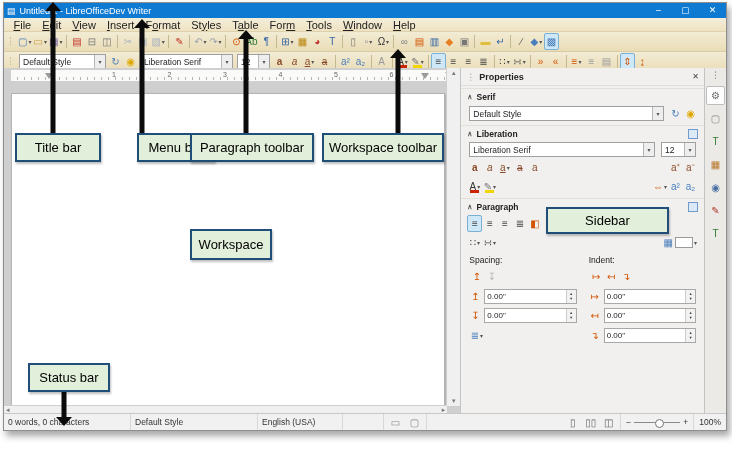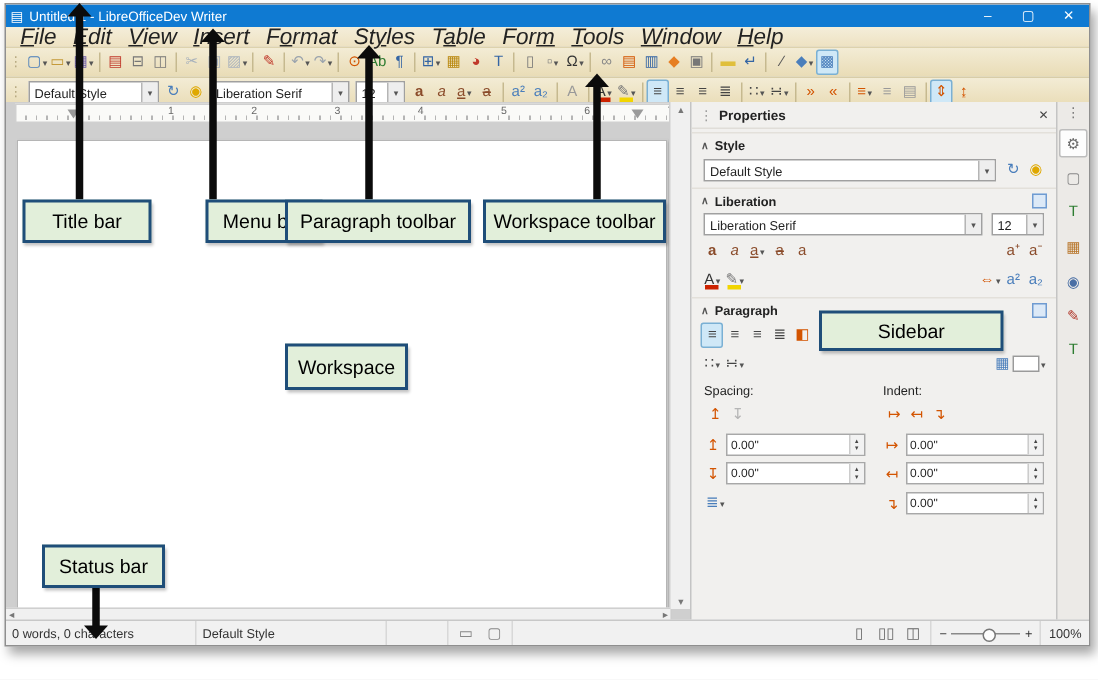--- a/index.html
+++ b/index.html
@@ -5,21 +5,21 @@
   html,body{margin:0;padding:0;}
   body{width:732px;height:453px;background:#fff;font-family:"Liberation Sans",sans-serif;position:relative;overflow:hidden;}
   .window{position:absolute;left:3px;top:2px;width:722px;height:427px;border:1px solid #8f8f8f;box-shadow:3px 5px 7px rgba(0,0,0,.35);background:#f0f0f0;overflow:hidden;}
   
   .titlebar{height:15px;background:#0f7ad2;color:#fff;display:flex;align-items:center;font-size:9px;padding-left:3px;}
   .tdoc{font-size:9px;margin-right:4px;color:#fff;}
   .ttext{white-space:nowrap;}
   .winbtns{margin-left:auto;display:flex;height:100%;}
   .winbtn{width:27px;text-align:center;font-size:9px;line-height:15px;color:#fff;}
   
-  .menubar{height:13px;background:linear-gradient(#f4eeda,#eee2c2);display:flex;align-items:center;font-size:15px;color:#222;padding-left:4px;border-bottom:1px solid #ddd2ad;font-style:italic;}
+  .menubar{height:13px;background:linear-gradient(#f4eeda,#eee2c2);display:flex;align-items:center;font-size:11px;color:#222;padding-left:4px;border-bottom:1px solid #ddd2ad;}
   .menu-item{padding:0 5.5px;white-space:nowrap;}
   
   .toolbar{display:flex;align-items:center;background:linear-gradient(#f3ecd5,#e9dcb6);overflow:hidden;}
   .stdbar{height:19px;border-bottom:1px solid #d8cda8;}
   .fmtbar{height:19px;border-bottom:1px solid #c9bd96;}
   .grip{color:#b5a87f;font-size:9px;padding:0 2px;line-height:9px;}
   .tbi{min-width:13px;height:15px;display:inline-flex;align-items:center;justify-content:center;font-size:10px;position:relative;border:1px solid transparent;border-radius:2px;flex:0 0 auto;}
   .tbi .g{line-height:13px;}
   .tbi.active{background:#cfe8f7;border-color:#7ab0d4;}
   .tbi .bar{position:absolute;bottom:1px;left:2px;right:2px;height:3px;}
@@ -365,21 +365,21 @@
 
     <div class="sidebar">
       <div class="sb-header">
         <span class="sb-grip">⋮</span>
         <span>Properties</span>
         <span class="sb-close">✕</span>
       </div>
 
       <div class="sb-sec-h">
         <span class="sb-chev">∧</span>
-        <span>Style</span>
+        <span>Serif</span>
       </div>
       <div class="sb-row">
         <span class="combo" style="flex:1;">
           <span class="cv">Default Style</span>
           <span class="carrow">▾</span>
         </span>
         <span style="display:flex;align-items:center;">
             <span class="tbi">
               <span class="g" style="color: rgb(74, 126, 187);">↻</span>
             </span>
@@ -608,20 +608,21 @@
           <span class="tab" style="color: rgb(74, 111, 165);">◉</span>
           <span class="tab" style="color: rgb(178, 59, 46);">✎</span>
           <span class="tab" style="color: rgb(46, 125, 50);">T</span>
         </span>
     </div>
   </div>
 
   <div class="statusbar">
     <span class="sseg" style="width:118px;">0 words, 0 characters</span>
     <span class="sseg" style="width:118px;">Default Style</span>
+    <span class="sseg" style="width:76px;">English (USA)</span>
     <span class="sseg" style="width:32px;"></span>
     <span class="sseg sicons">
         <span class="tbi">
           <span class="g" style="color: rgb(136, 136, 136);">▭</span>
         </span>
         <span class="tbi">
           <span class="g" style="color: rgb(136, 136, 136);">▢</span>
         </span>
       </span>
     <span class="sseg" style="flex:1;border-right:none;"></span>

